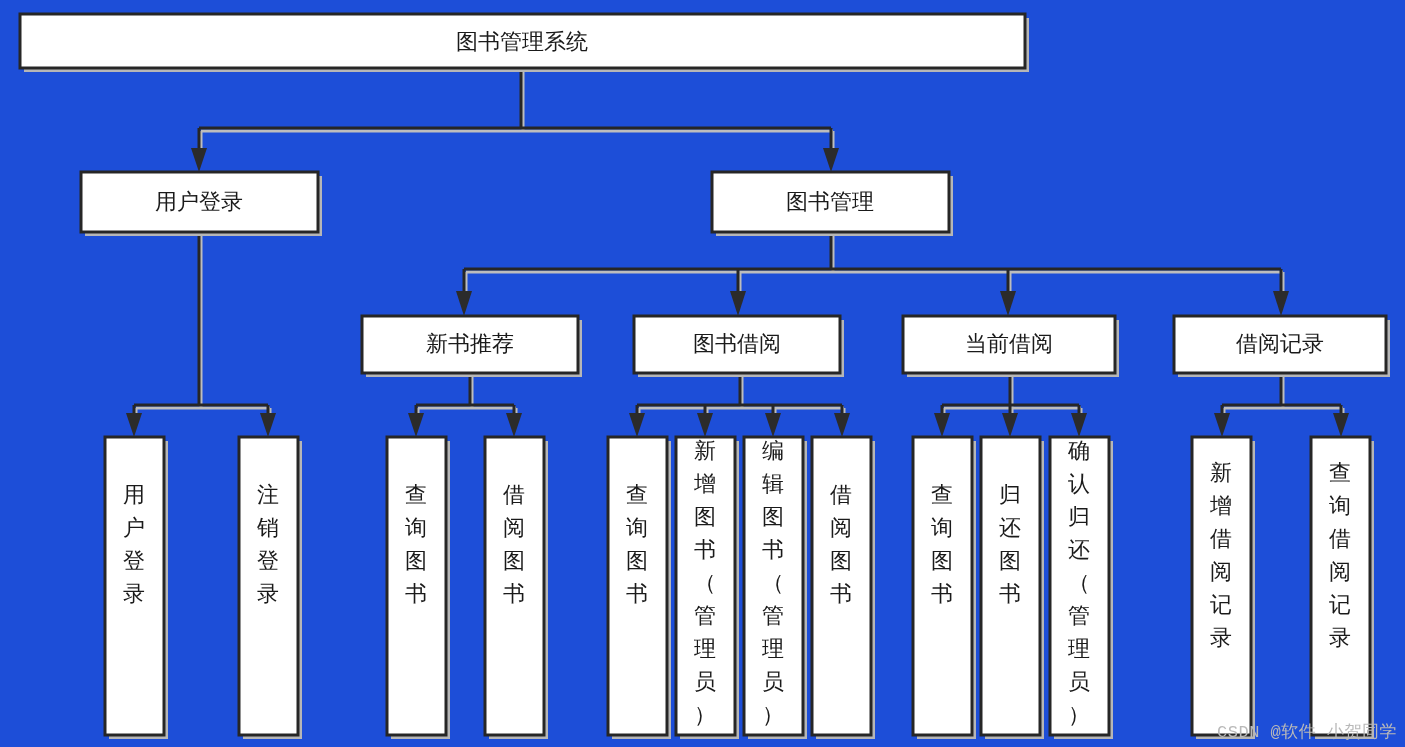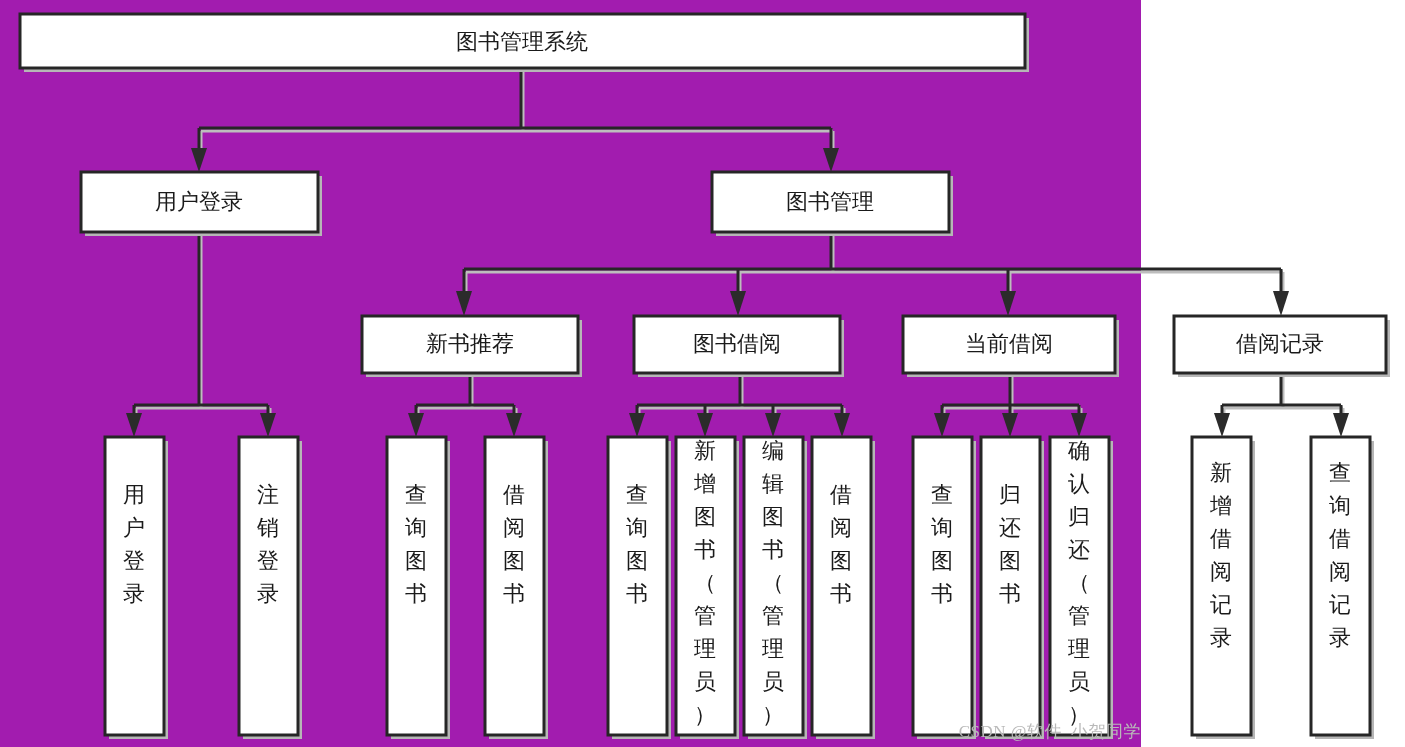--- a/index.html
+++ b/index.html
@@ -1,20 +1,20 @@
 <!DOCTYPE html>
 <html><head>
 <meta charset="utf-8">
 <style>
   html,body{margin:0;padding:0;background:#ffffff;}
   body{
     width:1405px;height:747px;overflow:hidden;
     font-family:"DejaVu Sans","Liberation Sans",sans-serif;
   }
-  #diagram-root{position:relative;width:1141px;height:747px;background:#a21caf;}
+  #diagram-root{position:relative;width:1405px;height:747px;background:#1d4ed8;}
   svg#tree{position:absolute;left:0;top:0;width:1405px;height:747px;display:block;}
   .node-rect{fill:#ffffff;stroke:#262626;stroke-width:3;}
   .node-shadow{fill:#b6b6b6;}
   .link-line{stroke:#262626;stroke-width:3;fill:none;stroke-linecap:butt;}
   .link-shadow{stroke:#bdbdbd;stroke-width:3;fill:none;}
   .arrow-head{fill:#2b2b2b;stroke:none;}
   .node-label{
     fill:#1a1a1a;
     font-family:"DejaVu Sans","Liberation Sans",sans-serif;
     font-size:22px;
@@ -22,22 +22,22 @@
     dominant-baseline:middle;
   }
   .node-label-vertical{
     fill:#1a1a1a;
     font-family:"DejaVu Sans","Liberation Sans",sans-serif;
     font-size:22px;
     text-anchor:middle;
   }
   .watermark{
     position:absolute;
-    right:0;bottom:4px;
-    font-family:Liberation Serif, serif;
+    right:8px;bottom:4px;
+    font-family:Liberation Mono, monospace;
     font-size:17px;
     color:#b9b9b9;
     white-space:nowrap;
     letter-spacing:0.5px;
     margin-top:37px;
   }
 </style>
 </head>
 <body>
 

